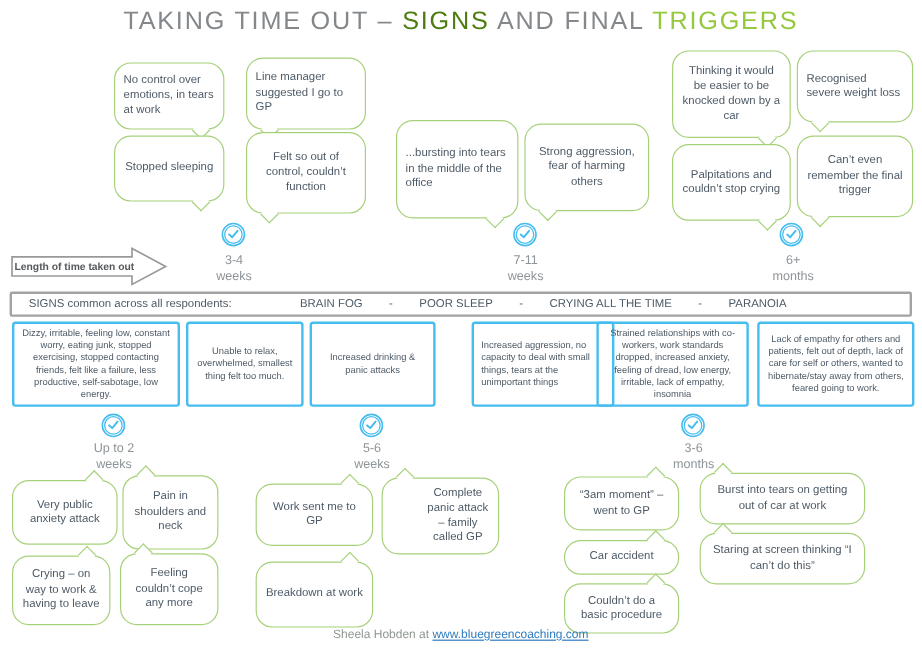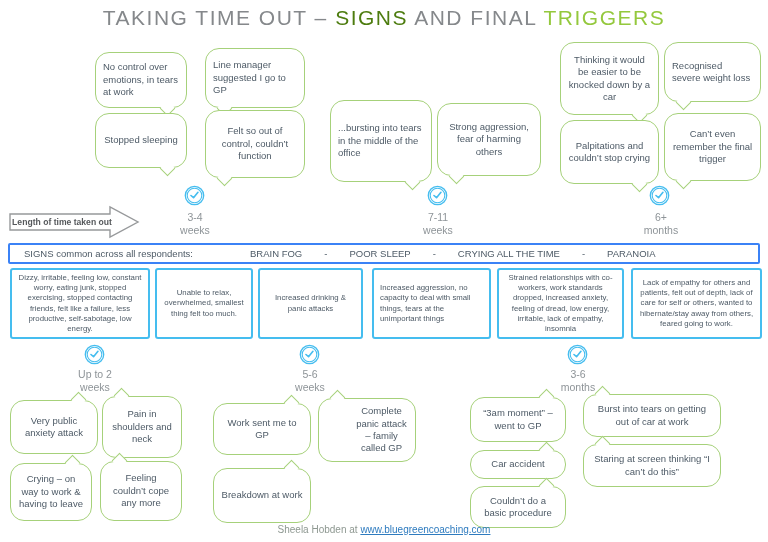--- a/index.html
+++ b/index.html
@@ -28,32 +28,32 @@
   .period{position:absolute;width:70px;text-align:center;font-size:10.5px;line-height:1.25;
           color:#8e9498;}
 
   
   .arrow-wrap{position:absolute;left:8px;top:204px;width:132px;height:36px;}
   .arrow-label{position:absolute;left:4px;top:0;width:100px;height:36px;display:flex;
                align-items:center;justify-content:center;font-size:8.6px;color:#55585b;
                font-weight:bold;text-align:center;}
 
   
-  .signs-bar{position:absolute;left:8px;top:243px;width:752px;height:21px;border:2px solid #3b82f6;
+  .signs-bar{position:absolute;left:8px;top:243px;width:752px;height:21px;border:2px solid #a3a3a3;
              border-radius:2px;box-sizing:border-box;display:flex;align-items:center;
              font-size:9.5px;white-space:nowrap;}
   .signs-label{margin-left:14px;width:226px;}
   .signs-item{margin-right:0;}
   .signs-sep{margin:0 22px;}
 
   
   .sign-box{position:absolute;top:268px;height:71px;border:2px solid #45bdef;border-radius:3px;
             box-sizing:border-box;display:flex;align-items:center;justify-content:center;
             text-align:center;font-size:7.8px;line-height:1.3;padding:3px 6px;}
-  .sign-box.ta-l{text-align:left;justify-content:flex-end;}
+  .sign-box.ta-l{text-align:left;justify-content:flex-end;margin-left:21px;}
 
   .footer{position:absolute;left:0;top:524px;width:768px;text-align:center;font-size:10px;
           color:#8e9891;}
   .footer a{color:#2e7bbf;text-decoration:underline;}
 </style>
 </head>
 <body>
 
 <div class="canvas">
 

